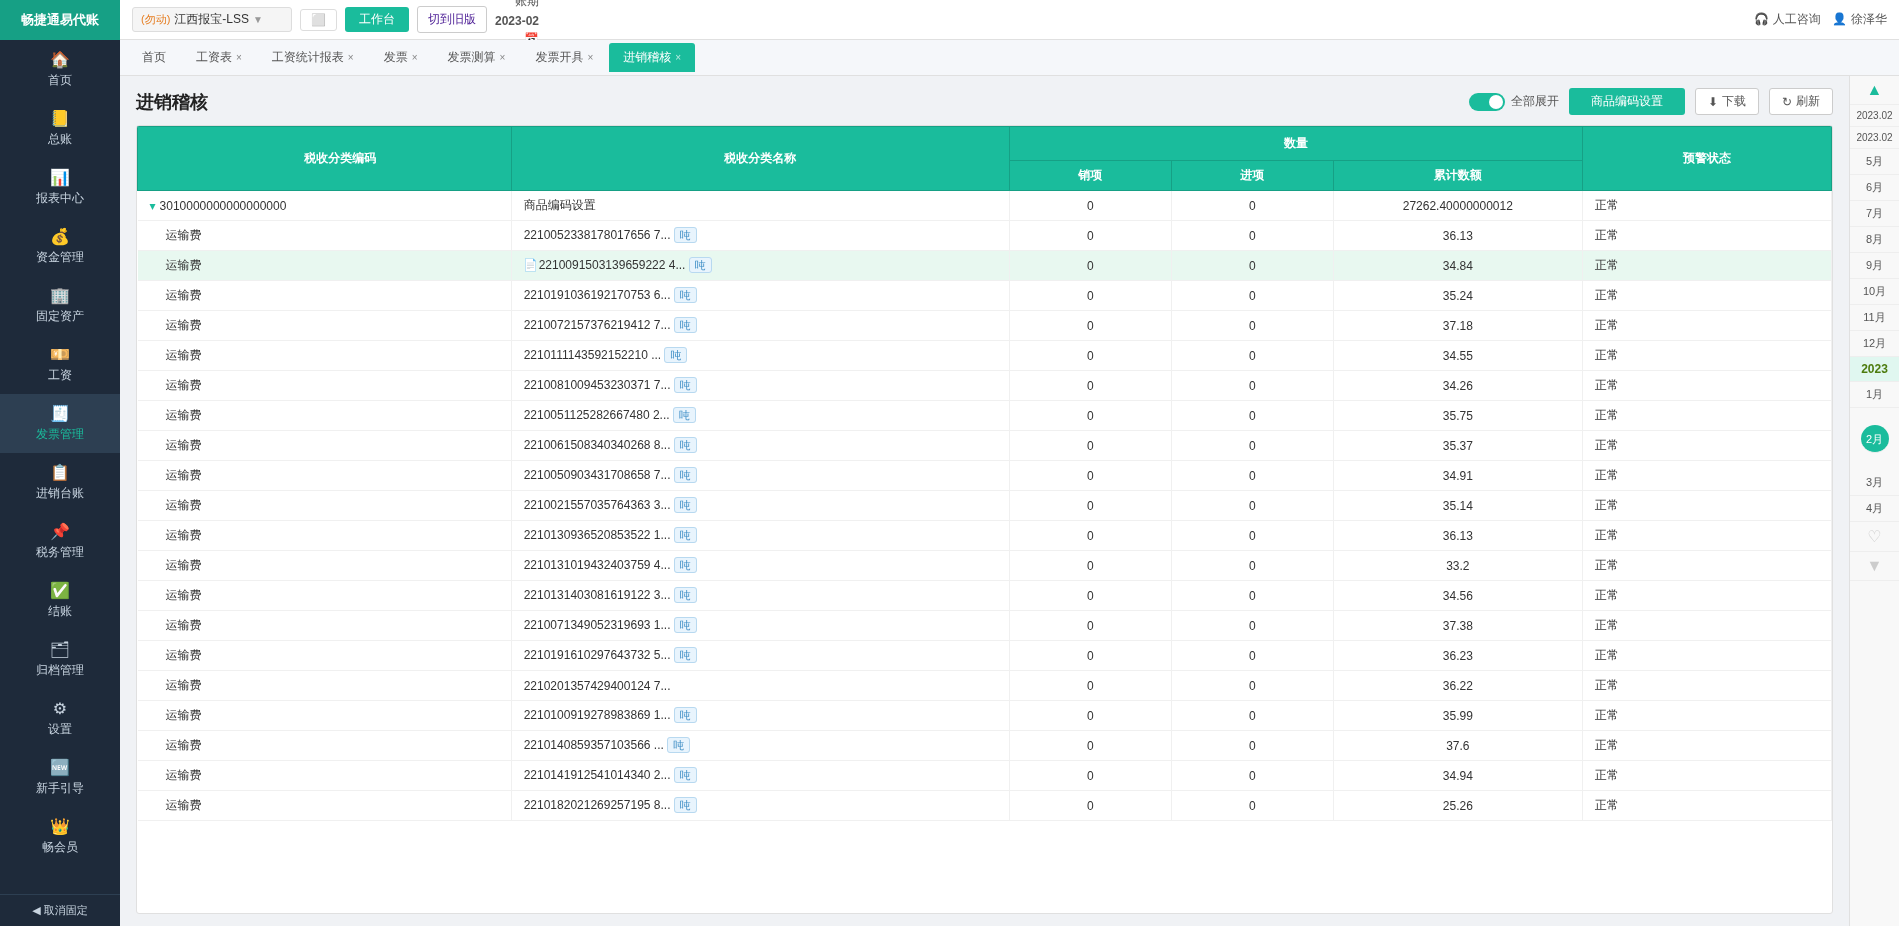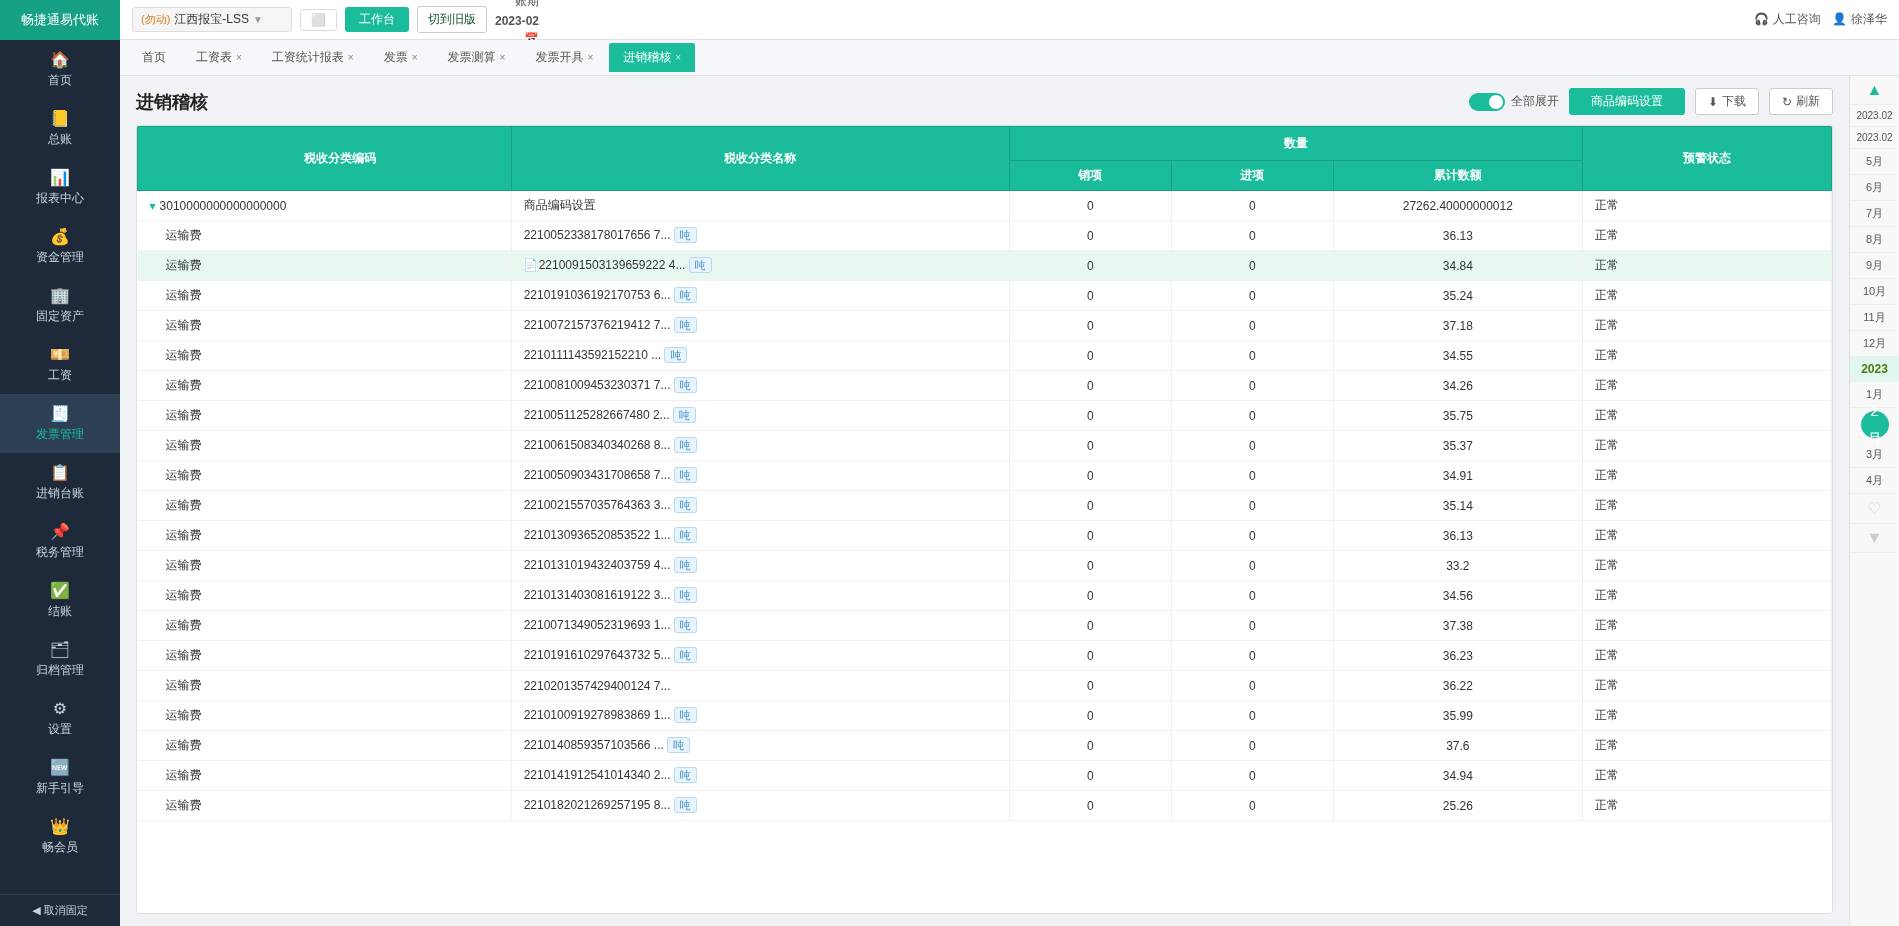--- a/index.html
+++ b/index.html
@@ -14,21 +14,21 @@
       flex-direction: column;
       flex-shrink: 0;
       height: 100%;
     }
     .sidebar-logo {
       background: #16a085;
       padding: 10px 8px;
       text-align: center;
       color: white;
       font-size: 13px;
-      font-weight: normal;
+      font-weight: bold;
       height: 40px;
       display: flex;
       align-items: center;
       justify-content: center;
     }
     .sidebar-item {
       display: flex;
       flex-direction: column;
       align-items: center;
       padding: 10px 4px;
@@ -100,21 +100,21 @@
       cursor: pointer;
       font-size: 12px;
     }
     .switch-btn {
       background: #fff;
       border: 1px solid #ccc;
       border-radius: 3px;
       padding: 4px 10px;
       cursor: pointer;
       font-size: 12px;
-      color: #14532d;
+      color: #4c1d95;
     }
     .period-label {
       font-size: 12px;
       color: #555;
       display: flex;
       align-items: flex-end;
       gap: 4px;
       flex-direction: column;
     }
     .topbar-right {
@@ -658,20 +658,20 @@
       <div class="right-panel-item">5月</div>
       <div class="right-panel-item">6月</div>
       <div class="right-panel-item">7月</div>
       <div class="right-panel-item">8月</div>
       <div class="right-panel-item">9月</div>
       <div class="right-panel-item">10月</div>
       <div class="right-panel-item">11月</div>
       <div class="right-panel-item">12月</div>
       <div class="right-panel-item year">2023</div>
       <div class="right-panel-item">1月</div>
-      <div class="right-panel-item" style="background:#1abc9c;color:white;border-radius:50%;width:28px;height:28px;line-height:28px;margin:3px auto;display:flex;align-items:center;justify-content:center;font-size:15px;">2月</div>
+      <div class="right-panel-item" style="background:#1abc9c;color:white;border-radius:50%;width:28px;height:28px;line-height:28px;margin:17px auto;display:flex;align-items:center;justify-content:center;font-size:11px;">2月</div>
       <div class="right-panel-item">3月</div>
       <div class="right-panel-item">4月</div>
       <div class="right-panel-item" style="color:#ccc; font-size:16px;">♡</div>
       <div class="right-panel-item" style="color:#ccc; font-size:16px;">▼</div>
     </div>
   </div>
 </div>
 
 </body></html>

